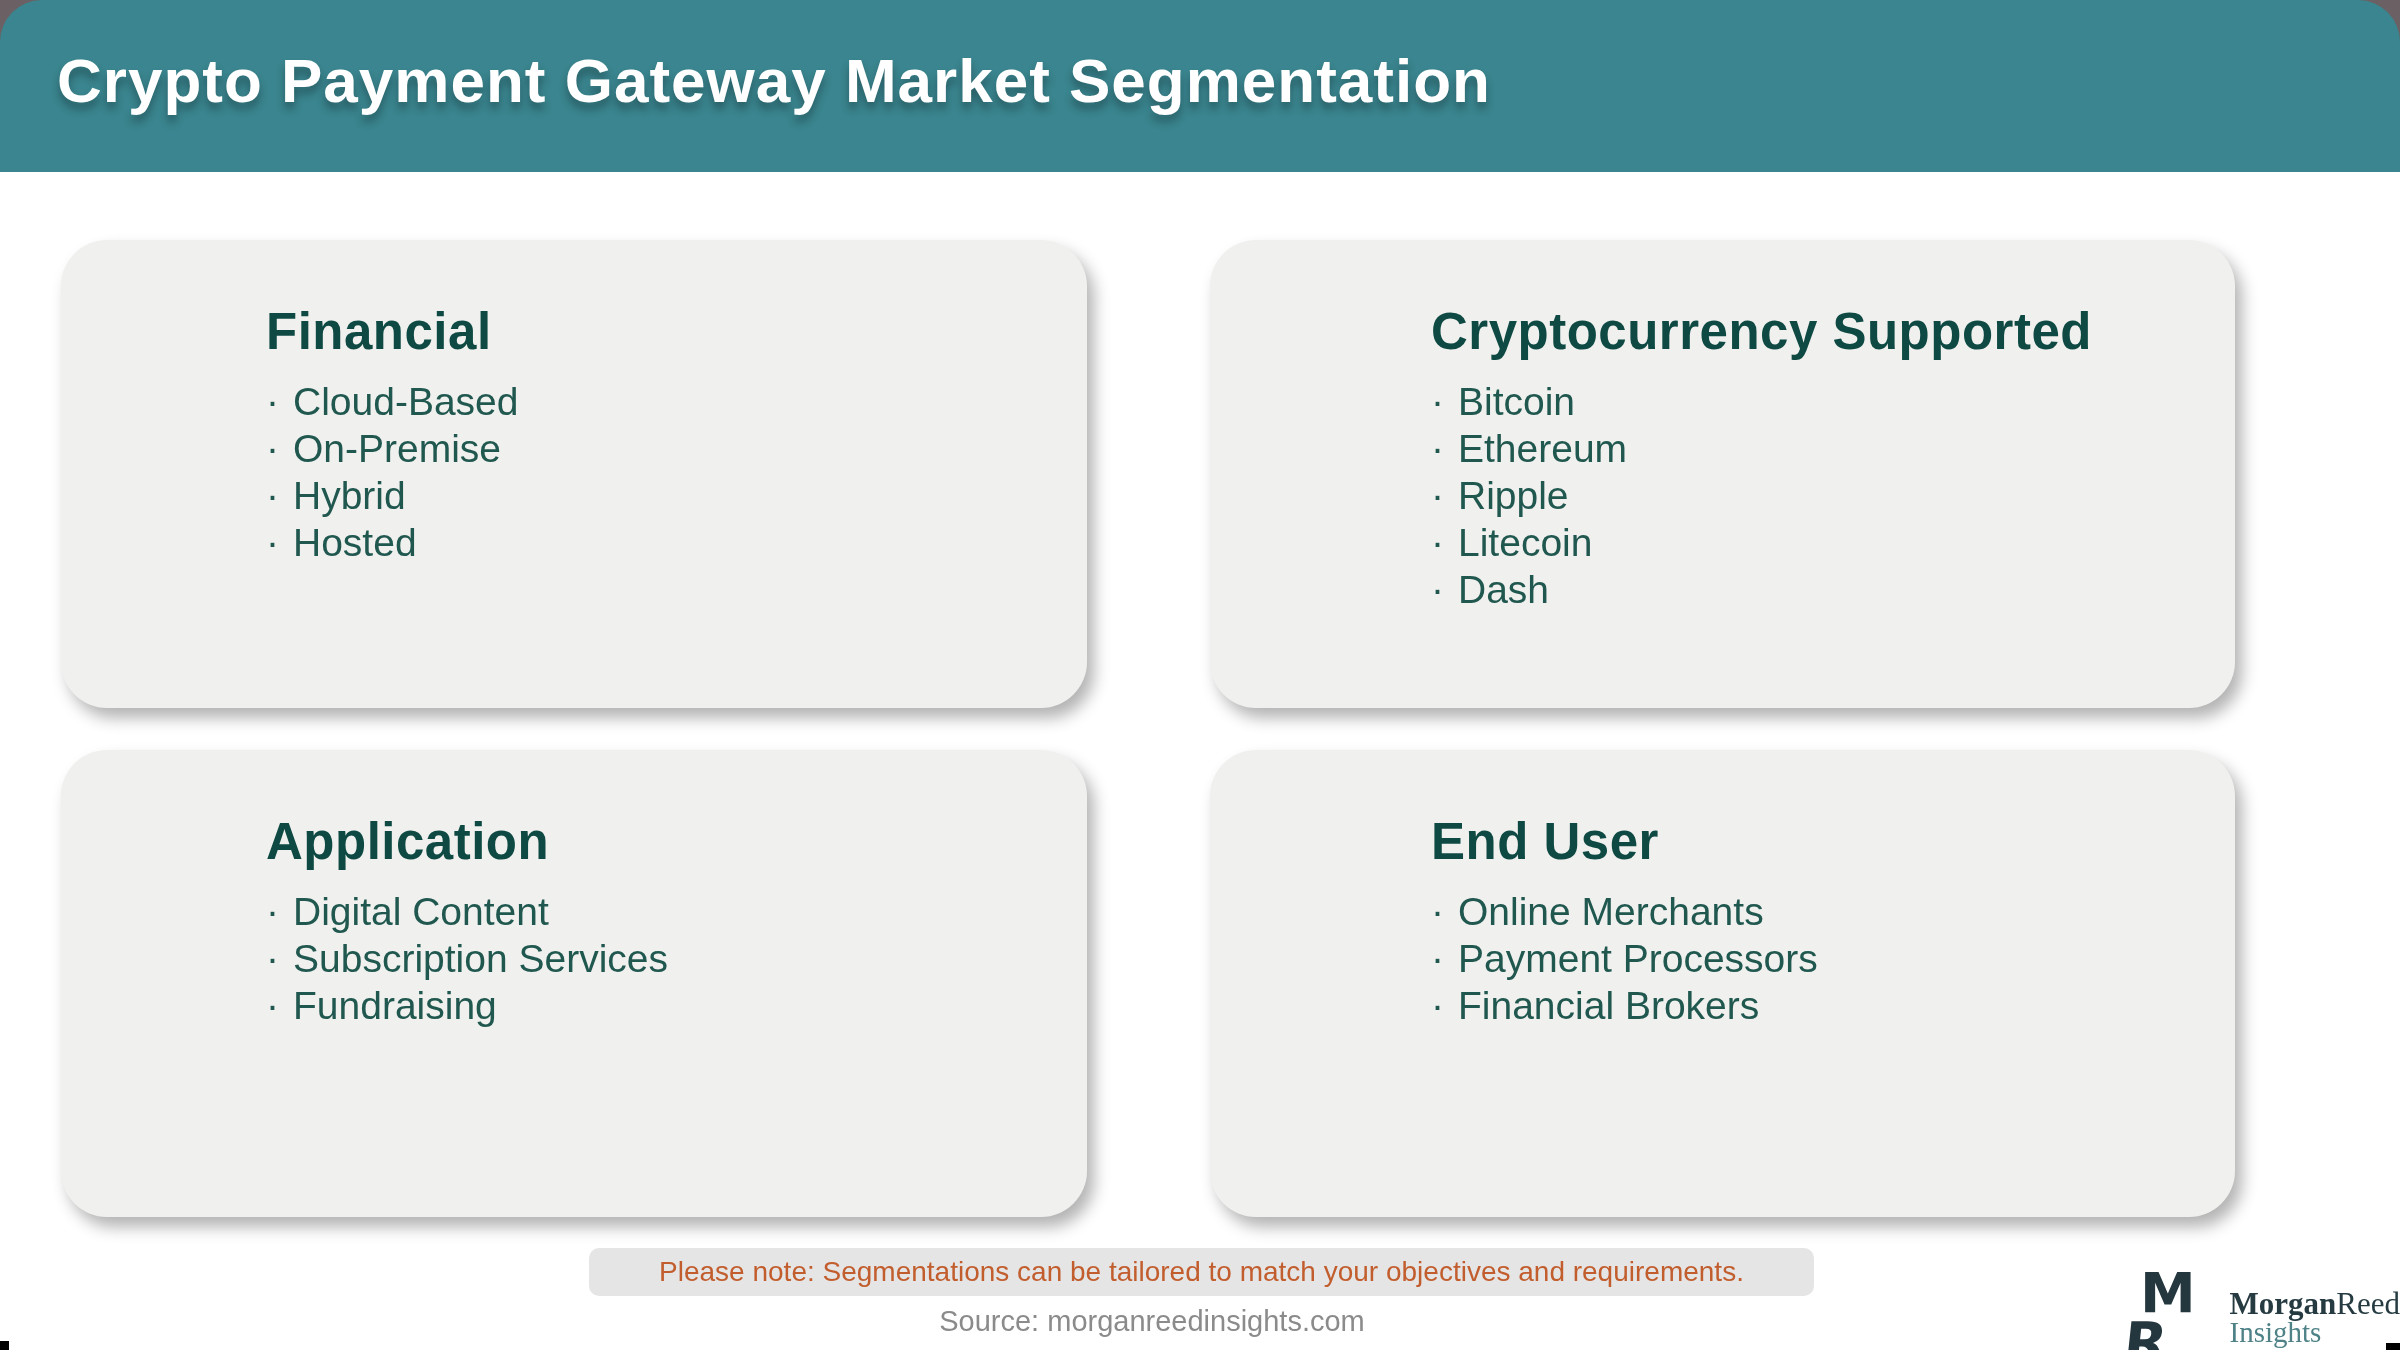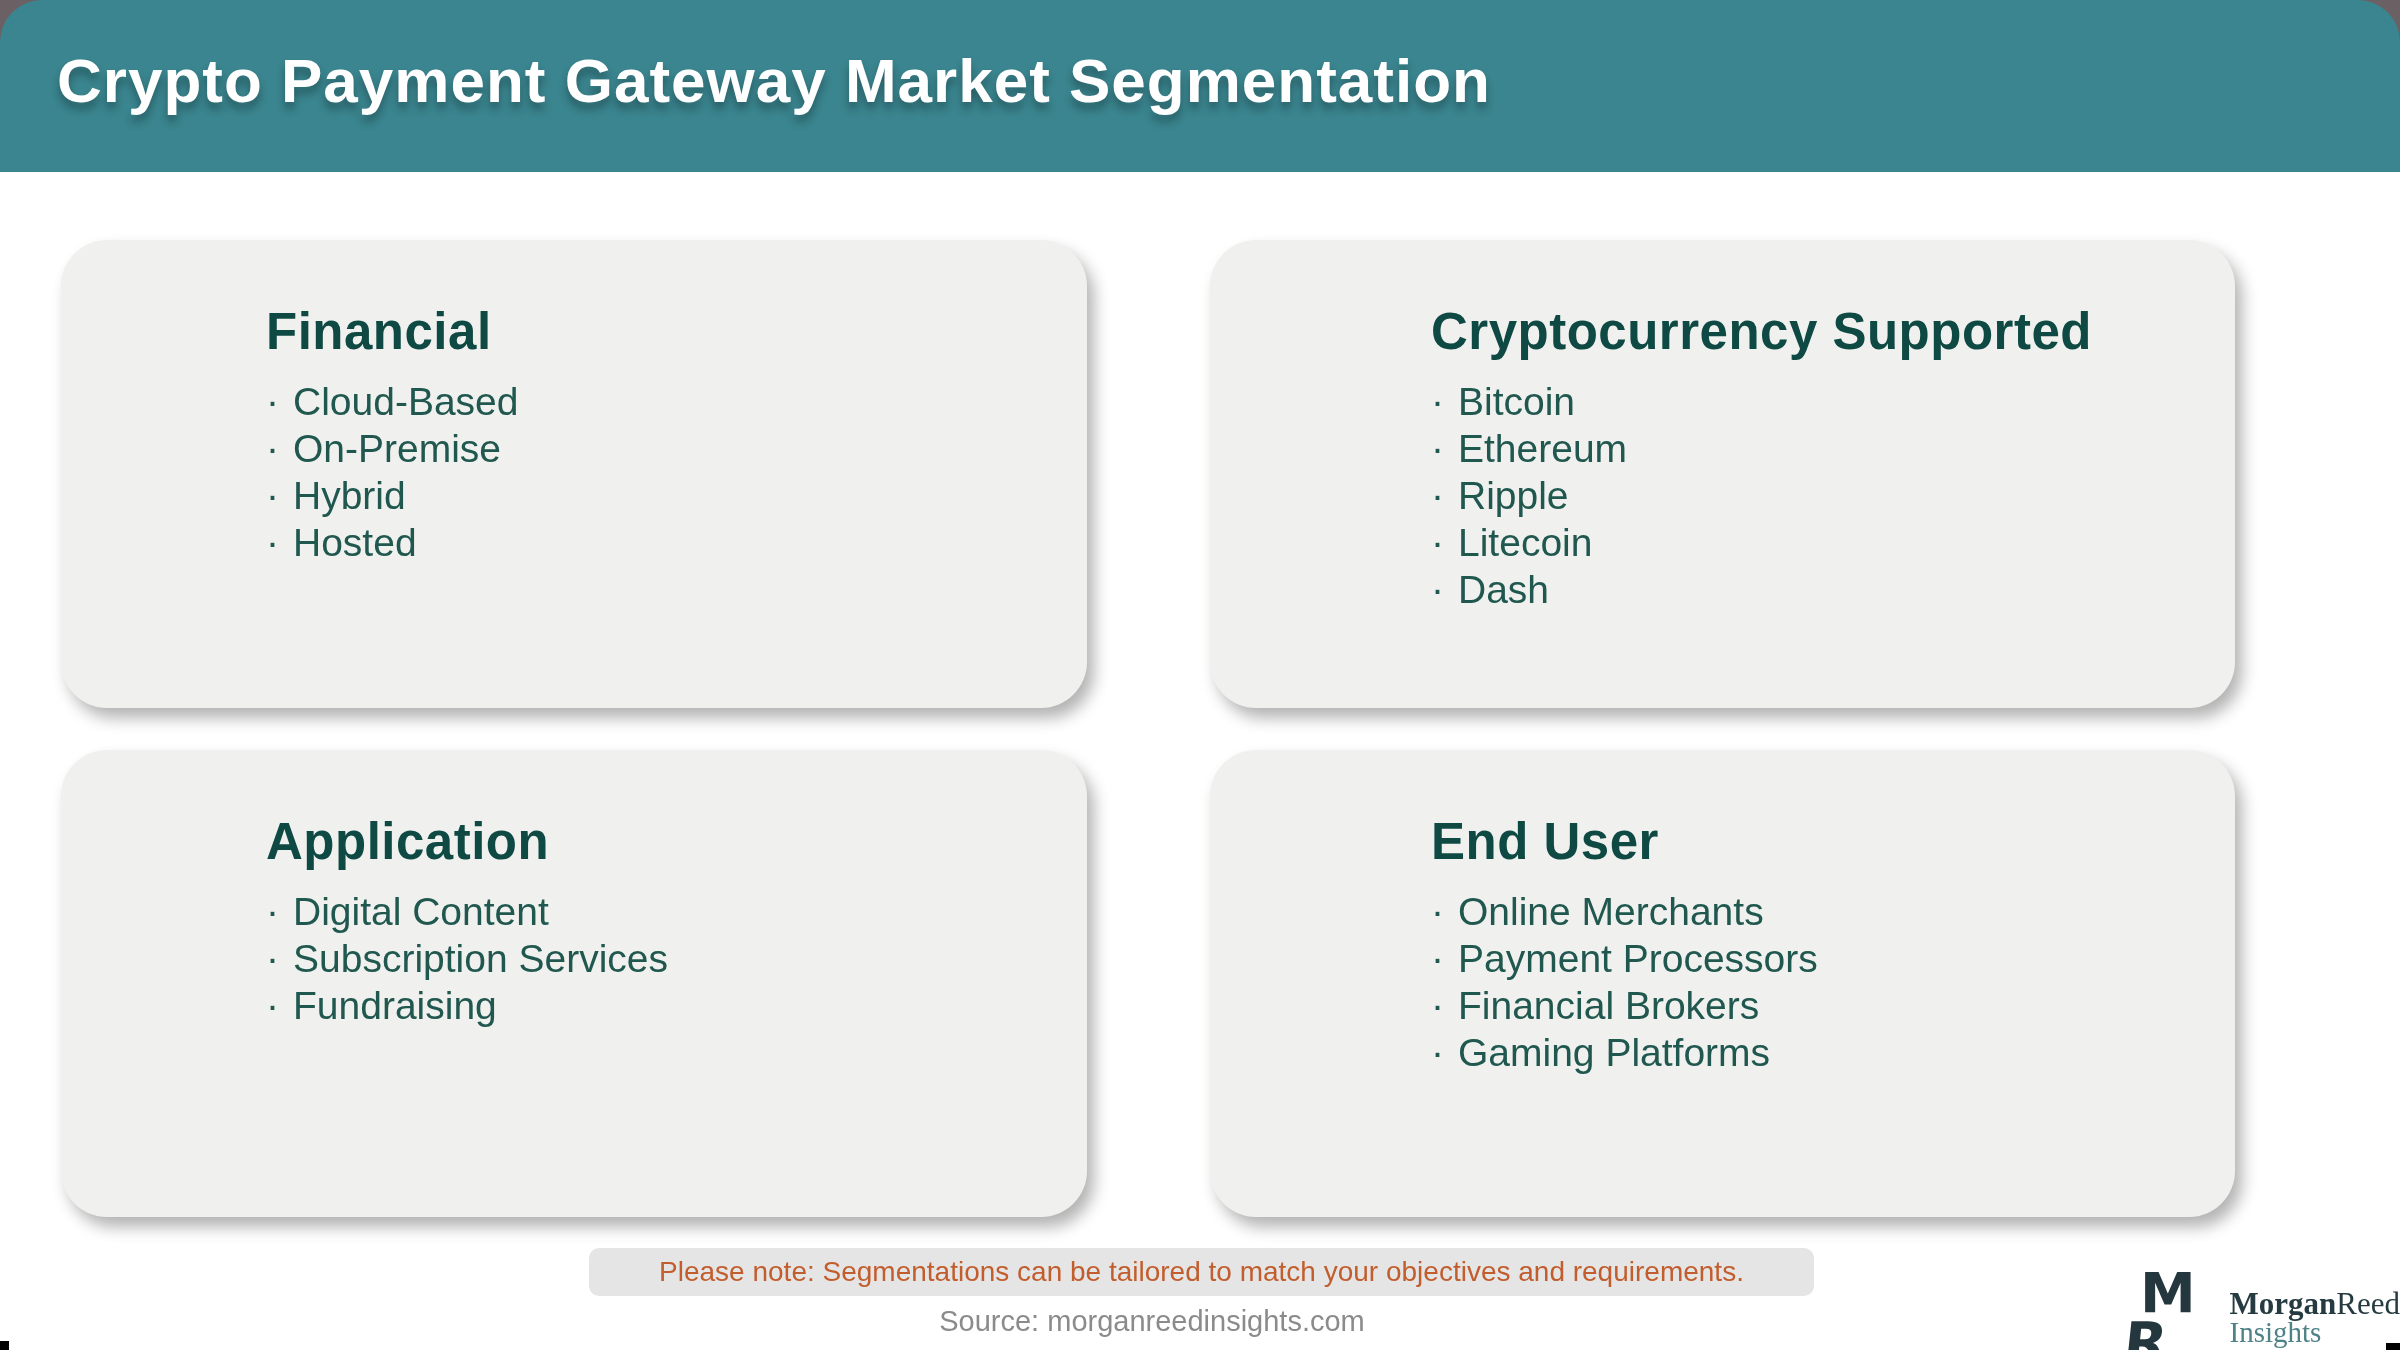--- a/index.html
+++ b/index.html
@@ -93,21 +93,20 @@
           <li>Fundraising</li>
         </ul>
     </div>
 
     <div class="card c4">
       <h2>End User</h2>
       <ul>
           <li>Online Merchants</li>
           <li>Payment Processors</li>
           <li>Financial Brokers</li>
-          <li>Gaming Platforms</li>
         </ul>
     </div>
 
   </section>
 
   <div class="note">
     <span>Please note: Segmentations can be tailored to match your objectives and requirements.</span>
   </div>
 
   <div class="source">Source: morganreedinsights.com</div>

